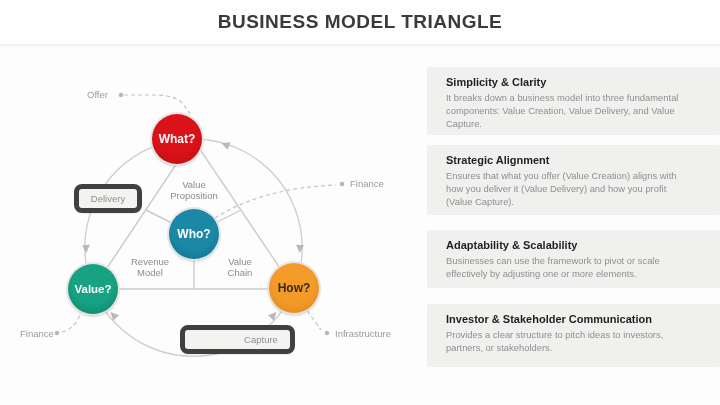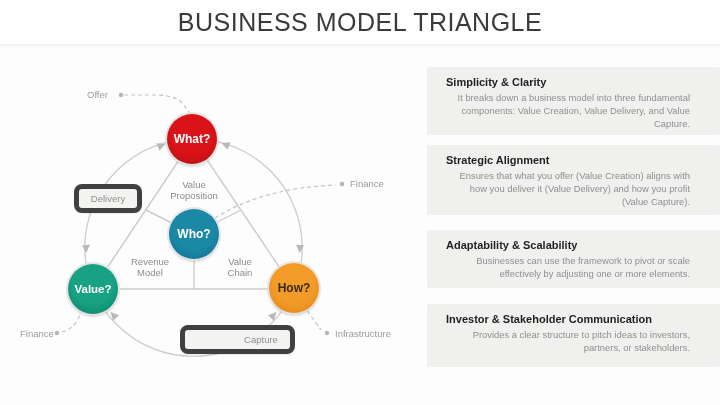--- a/index.html
+++ b/index.html
@@ -9,32 +9,32 @@
     font-family:"Liberation Sans","DejaVu Sans",sans-serif;
     -webkit-font-smoothing:antialiased;
   }
   
   .header{
     position:absolute;left:0;top:0;width:720px;height:44px;
     background:#fefefe;box-shadow:0 2px 3px rgba(0,0,0,0.06);
     display:flex;align-items:center;justify-content:center;
   }
   .title{
-    font-size:25px;font-weight:normal;letter-spacing:0.5px;color:#3b393c;
+    font-size:19px;font-weight:bold;letter-spacing:0.5px;color:#3b393c;
   }
   
   .diagram{position:absolute;left:0;top:44px;width:430px;height:361px;}
   .diagram svg{position:absolute;left:0;top:0;}
   .node{
     position:absolute;width:50px;height:50px;border-radius:50%;
     display:flex;align-items:center;justify-content:center;
     font-weight:bold;font-size:12px;
     box-shadow:0 0 0 2px rgba(228,228,228,0.95), 0 2px 3px rgba(0,0,0,0.28);
   }
-  .node-what{left:167px;top:70px;background:radial-gradient(circle at 50% 38%,#d91318 52%,#b20d12 100%);color:#fff;}
+  .node-what{left:152px;top:70px;background:radial-gradient(circle at 50% 38%,#d91318 52%,#b20d12 100%);color:#fff;}
   .node-who{left:169px;top:165px;background:radial-gradient(circle at 50% 38%,#1b89a6 50%,#0e7190 100%);color:#fff;}
   .node-value{left:68px;top:220px;background:radial-gradient(circle at 50% 38%,#17a383 50%,#0d8067 100%);color:#fff;font-size:11.5px;}
   .node-how{left:269px;top:219px;background:radial-gradient(circle at 50% 38%,#f39b29 50%,#e0831a 100%);color:#392a14;}
   .pbox{
     position:absolute;height:19px;width:58px;
     background:#f3f3f2;border:5px solid #404040;border-radius:8px;
     box-shadow:0 1px 1px rgba(0,0,0,0.07);
     display:flex;align-items:center;justify-content:center;
     font-size:9.5px;color:#8f8f8f;
   }
@@ -53,21 +53,21 @@
   .ext-customer{left:350px;top:134px;}
   .ext-finance{left:20px;top:284px;}
   .ext-infrastructure{left:335px;top:284px;}
   
   .panel{
     position:absolute;left:427px;width:293px;
     background:#f0f0ef;border-radius:2px;
     padding:9px 24px 16px 19px;box-sizing:border-box;
   }
   .panel h3{margin:0;font-size:11px;font-weight:bold;color:#1f1f1f;}
-  .panel p{margin:3px 0 0 0;font-size:9.4px;line-height:1.4;color:#8f8f8f;max-width:244px;text-align:right;}
+  .panel p{margin:3px 0 0 0;font-size:9.4px;line-height:1.4;color:#8f8f8f;max-width:244px;}
   .panel-1{top:67px;height:68px;}
   .panel-2{top:145px;height:70px;}
   .panel-3{top:230px;height:58px;}
   .panel-4{top:304px;height:63px;}
 </style>
 </head>
 <body>
 
 <div class="header">
   <div class="title">BUSINESS MODEL TRIANGLE</div>

